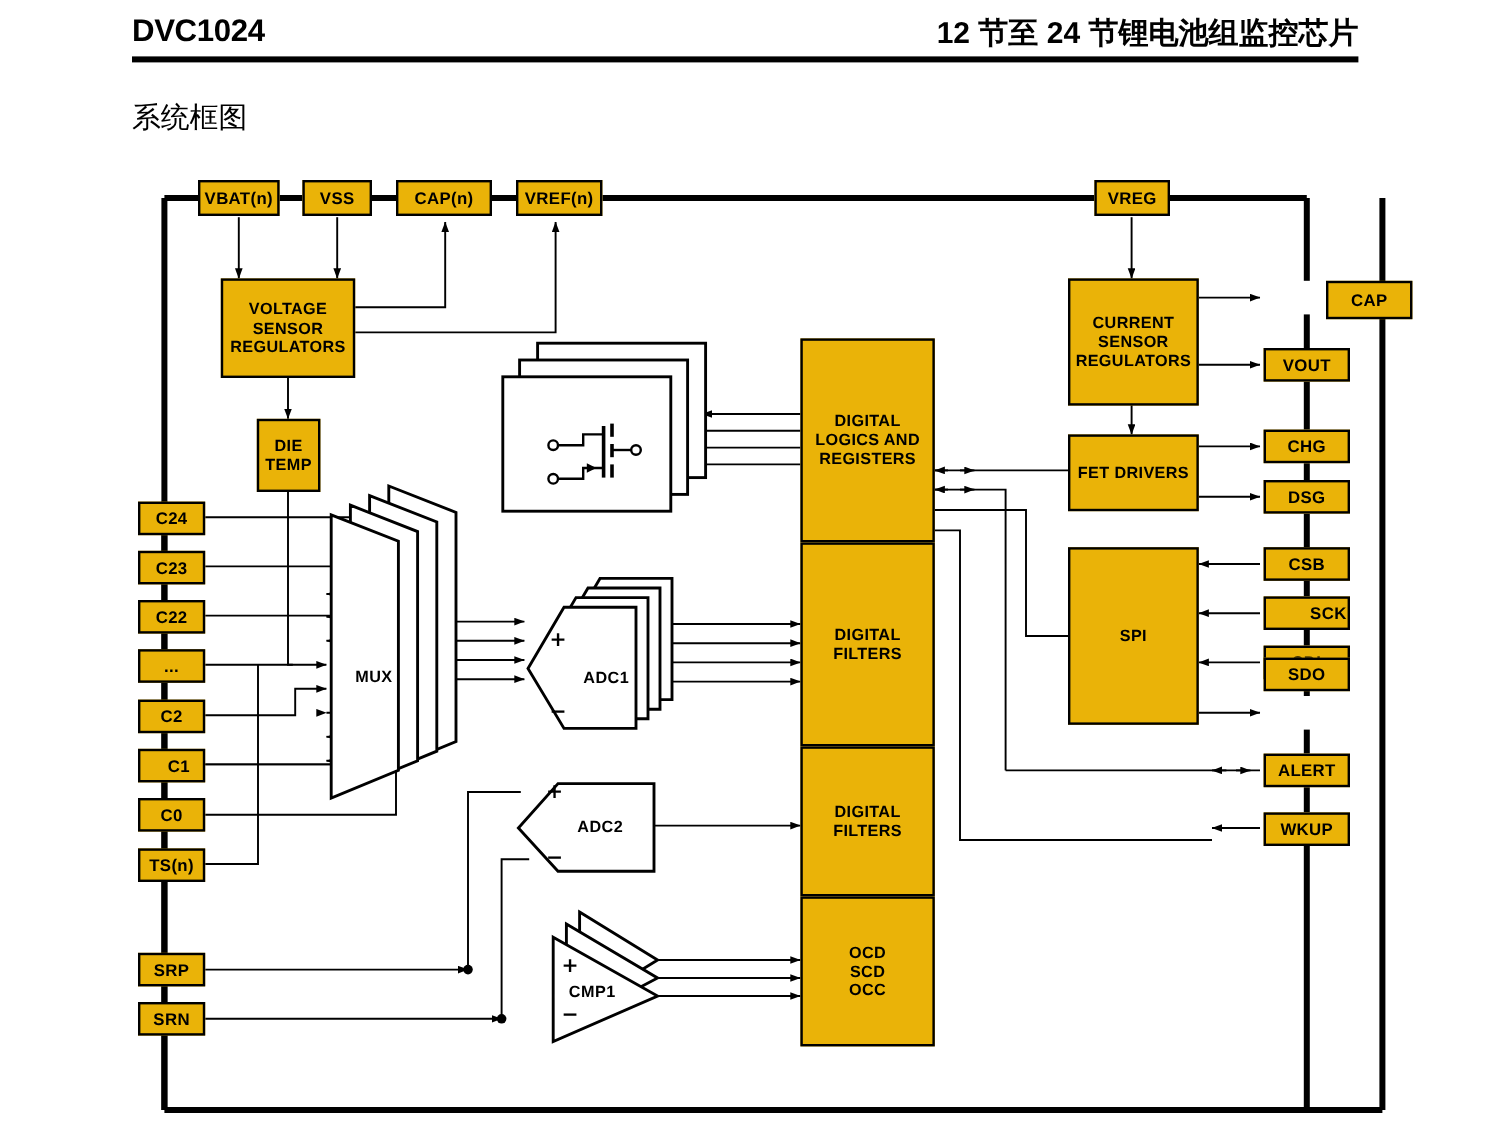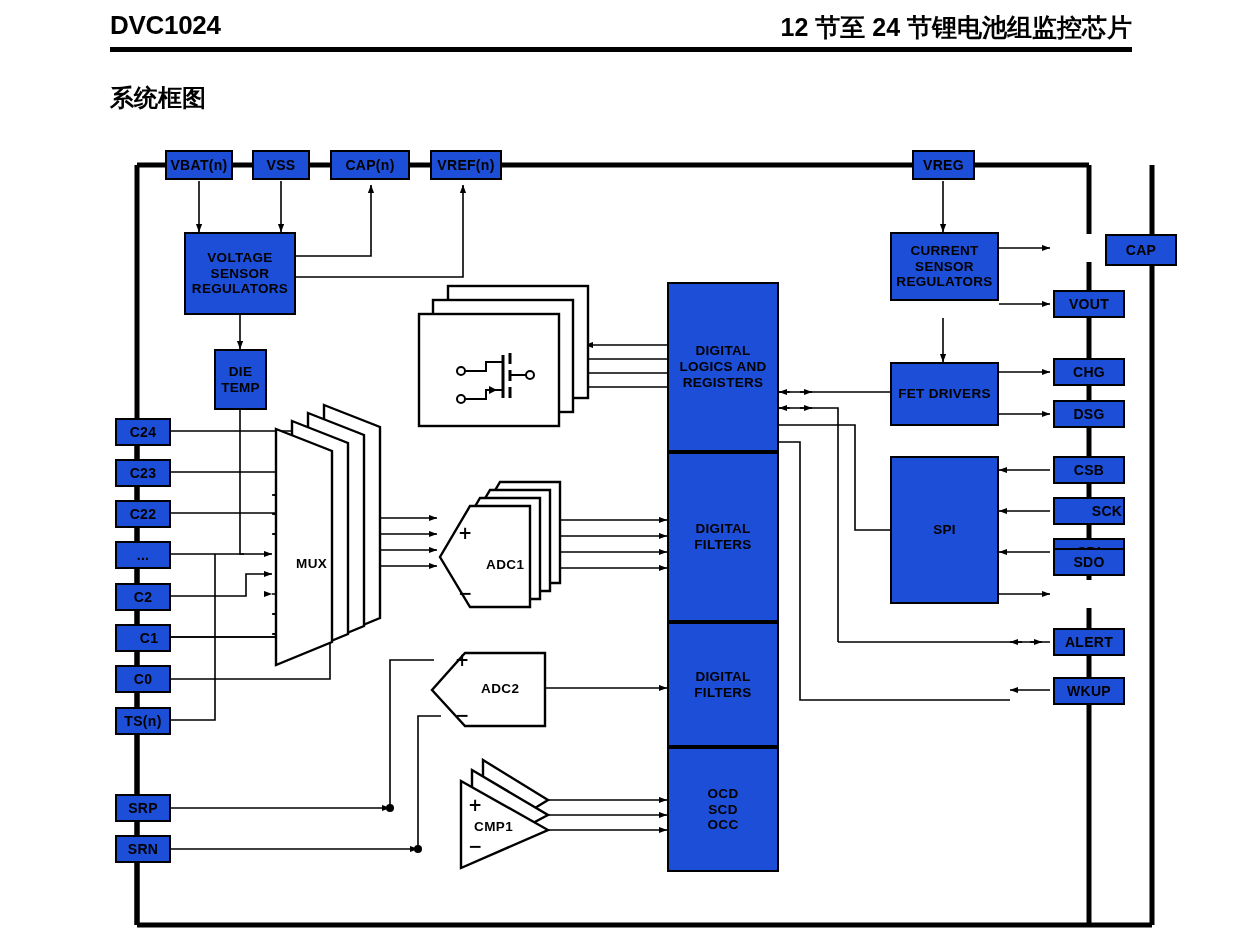--- a/index.html
+++ b/index.html
@@ -52,21 +52,21 @@
     top: 47px;
     width: 1022px;
     height: 5px;
     background: #000;
   }
   .section-title {
     position: absolute;
     left: 110px;
     top: 82px;
     font-size: 24px;
-    font-weight: bold;
+    font-weight: normal;
   }
 
   
   #diagram {
     position: absolute;
     left: 0;
     top: 0;
     width: 1242px;
     height: 943px;
   }
@@ -76,21 +76,21 @@
     width: 1242px;
     height: 943px;
     overflow: visible;
   }
 
   
   .box {
     position: absolute;
     box-sizing: border-box;
     border: 2.5px solid #000;
-    background: #1d4ed8;
+    background: #eab308;
     display: flex;
     align-items: center;
     justify-content: center;
     text-align: center;
     font-weight: bold;
     letter-spacing: 0.3px;
     line-height: 1.18;
   }
   .pin {
     font-size: 14px;
@@ -429,21 +429,21 @@
     <div class="box blk" style="left:667px; top:622px; width:112px; height:125px; white-space:pre-line;">
       <span>DIGITAL
 FILTERS</span>
     </div>
     <div class="box blk" style="left:667px; top:747px; width:112px; height:125px; white-space:pre-line;">
       <span>OCD
 SCD
 OCC</span>
     </div>
 
-    <div class="box blk" style="left:890px; top:232px; width:109px; height:69px; white-space:pre-line;">
+    <div class="box blk" style="left:890px; top:232px; width:109px; height:106px; white-space:pre-line;">
       <span>CURRENT
 SENSOR
 REGULATORS</span>
     </div>
     <div class="box blk" style="left:890px; top:456px; width:109px; height:148px;">
       <span>SPI</span>
     </div>
     <div class="box blk" style="left:890px; top:362px; width:109px; height:64px;">
       <span>FET DRIVERS</span>
     </div>

